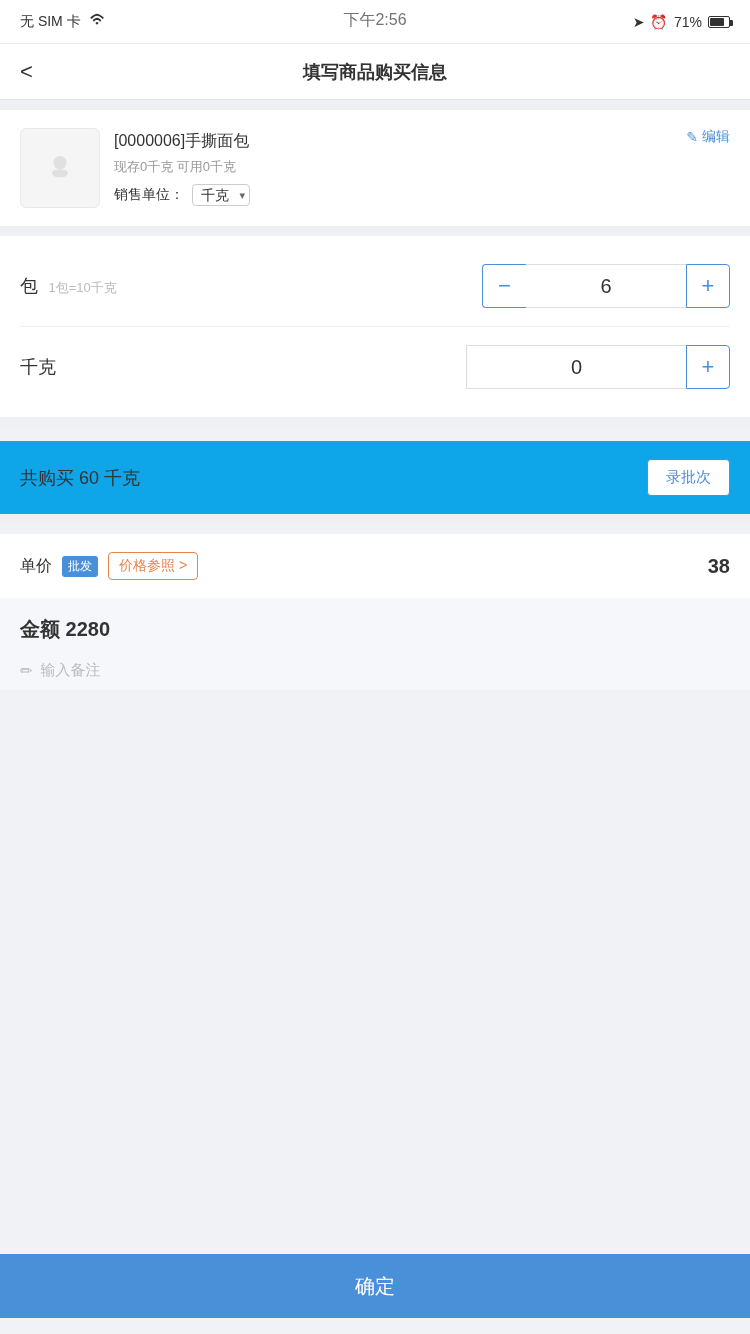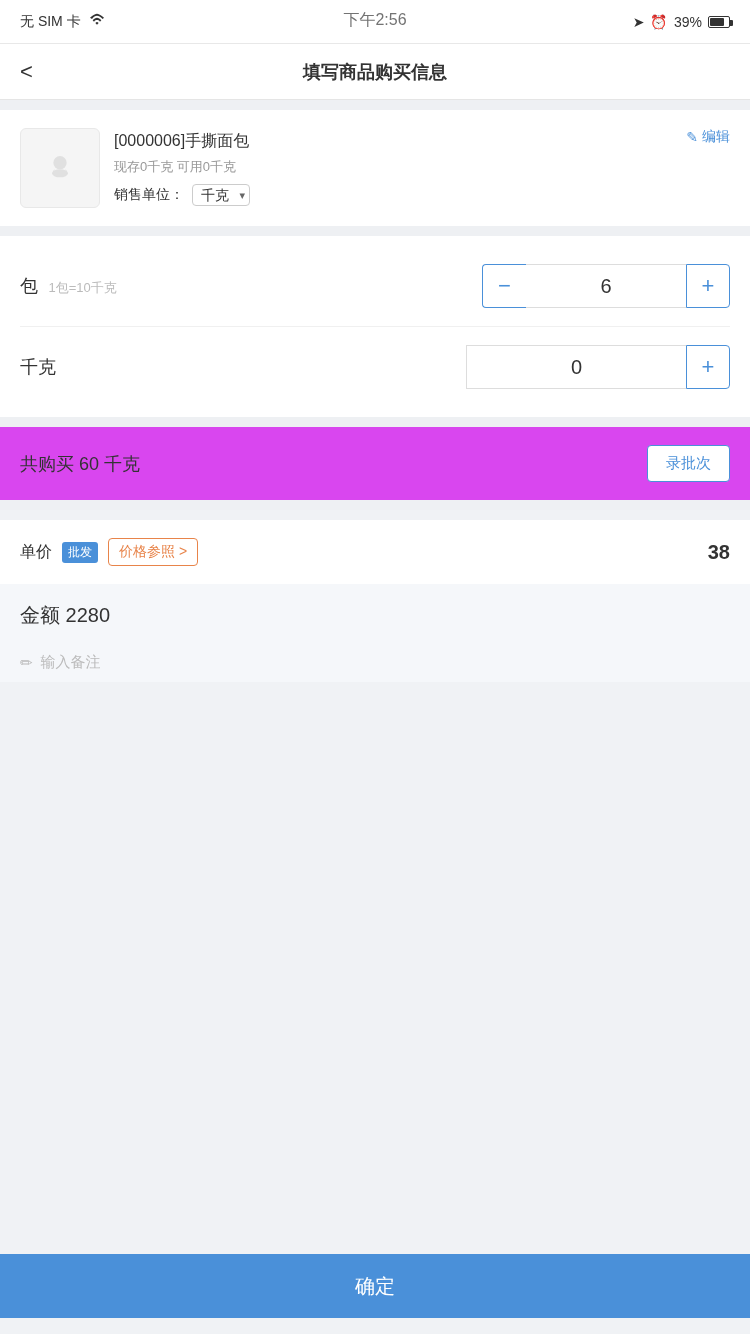--- a/index.html
+++ b/index.html
@@ -255,25 +255,26 @@
       border-radius: 0 4px 4px 0;
       border-left: 1px solid #4a90d9;
     }
     .qty-btn-left {
       border-radius: 4px 0 0 4px;
       border-right: none;
     }
 
     
     .total-section {
-      background: #d946ef;
+      background: #0ea5e9;
       display: flex;
       align-items: center;
       justify-content: space-between;
       padding: 18px 20px;
+      margin-top: 14px;
     }
     .total-text {
       font-size: 18px;
       color: #333;
       font-weight: 500;
     }
     .batch-btn {
       border: 1px solid #4a90d9;
       color: #4a90d9;
       font-size: 15px;
@@ -323,22 +324,22 @@
     }
 
     
     .amount-section {
       background: #f5f7fa;
       padding: 18px 20px 10px;
     }
     .amount-row {
       font-size: 20px;
       color: #333;
-      font-weight: 400;
-      margin-bottom: 24px;
+      font-weight: 700;
+      margin-bottom: 18px;
     }
     .note-row {
       display: flex;
       align-items: center;
       gap: 8px;
       color: #bbb;
       font-size: 15px;
     }
 
     
@@ -381,21 +382,21 @@
       <span>
         <svg viewBox="0 0 24 24" fill="#333" width="16" height="16">
           <path d="M1.5 8.5C5.5 4.5 10.5 2.5 12 2.5s6.5 2 10.5 6l-2 2C17 7 14.5 5.5 12 5.5S7 7 4.5 10.5L1.5 8.5zm4 4C7.5 10 10 8.5 12 8.5s4.5 1.5 6.5 4l-2 2c-1.5-2-3-2.5-4.5-2.5s-3 .5-4.5 2.5l-2-2zm4 4c1-1 2-1.5 2.5-1.5s1.5.5 2.5 1.5l-2.5 2.5L9.5 16.5z"></path>
         </svg>
       </span>
     </div>
     <div class="status-center">下午2:56</div>
     <div class="status-right">
       <span>➤</span>
       <span>⏰</span>
-      <span>39%</span>
+      <span>71%</span>
       <span class="battery-bar">
         <span class="battery-fill"></span>
       </span>
     </div>
   </div>
 
   <div class="nav-bar">
     <span class="nav-back">&lt;</span>
     <span class="nav-title">填写商品购买信息</span>
   </div>

